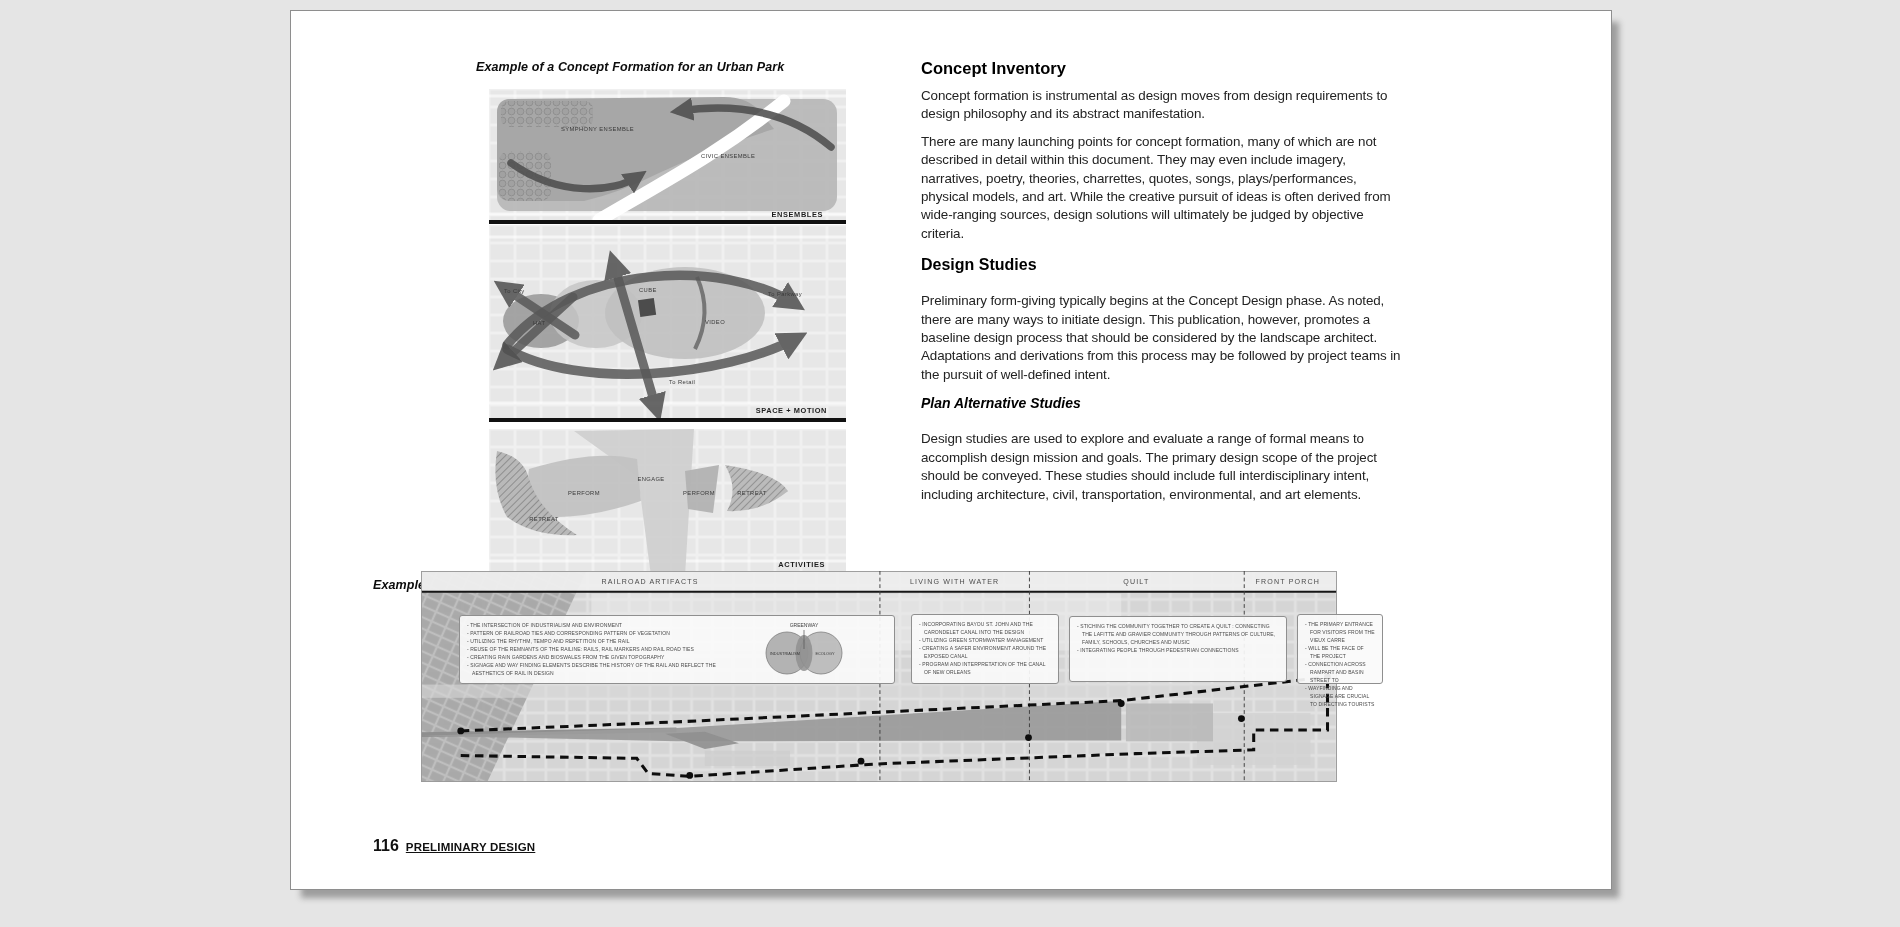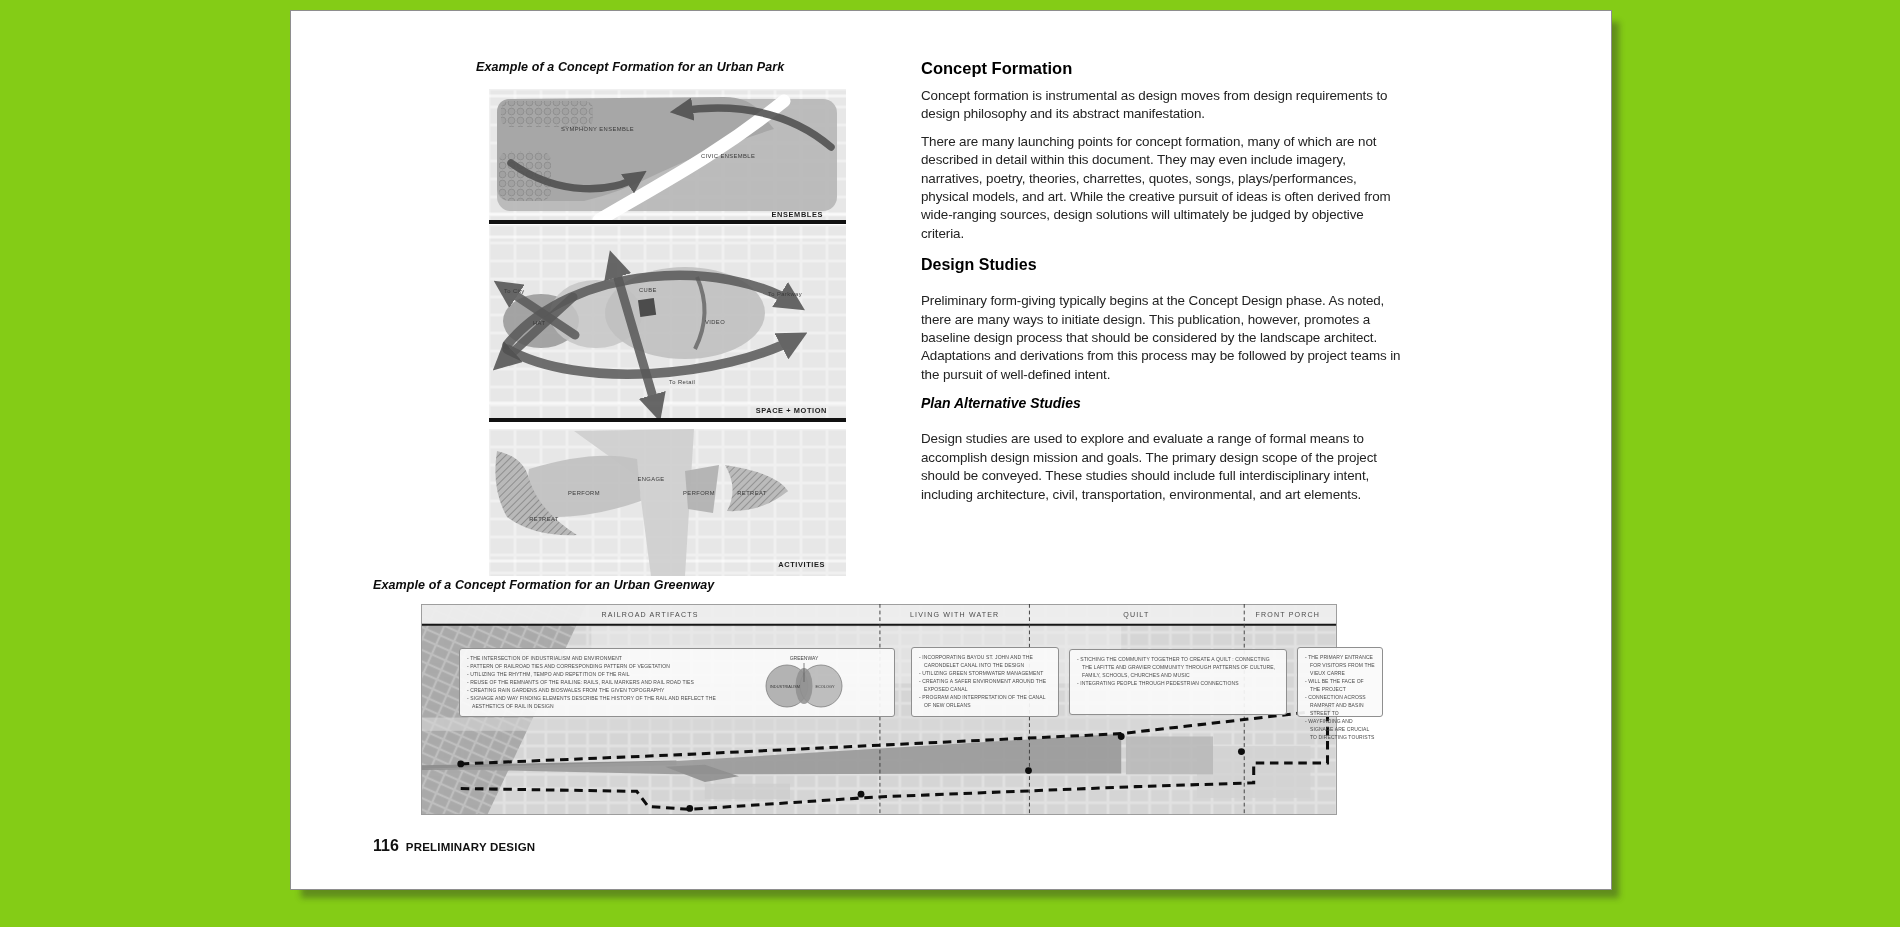--- a/index.html
+++ b/index.html
@@ -1,16 +1,16 @@
 <!DOCTYPE html>
 <html><head>
 <meta charset="utf-8">
 <style>
   html,body{margin:0;padding:0;background:#c9c9c9;}
-  .stage{position:relative;width:1900px;height:927px;background:#84cc16;overflow:hidden;
+  .stage{position:relative;width:1900px;height:927px;background:#e5e5e5;overflow:hidden;
          font-family:"Liberation Sans",sans-serif;}
   .page{position:absolute;left:290px;top:10px;width:1320px;height:878px;background:#ffffff;
         border:1px solid #8e8e8e;box-shadow:9px 10px 6px -2px rgba(40,40,40,.38);}
   .fig-caption{position:absolute;font-style:italic;font-weight:700;font-size:12.5px;color:#0c0c0c;
                letter-spacing:.1px;white-space:nowrap;}
   
   .parkfig{position:absolute;left:198px;top:78px;width:328px;height:497px;}
   .panel{position:absolute;left:0;width:357px;display:block;}
   .hrule{position:absolute;left:0;width:357px;height:3.5px;background:#111;}
   svg{font-family:"Liberation Sans",sans-serif;}
@@ -18,31 +18,31 @@
   .tag{fill:#1d1d1d;font-size:7.4px;font-weight:600;letter-spacing:.6px;}
   
   .rightcol{position:absolute;left:630px;top:48px;width:482px;color:#232323;
             font-size:13.4px;line-height:18.4px;letter-spacing:-0.1px;}
   .rightcol h1{font-size:16.5px;line-height:19px;margin:0 0 9px 0;color:#000;letter-spacing:0;}
   .rightcol h2{font-size:16px;line-height:19px;margin:12px 0 18px 0;color:#000;letter-spacing:0;}
   .rightcol h3{font-size:14px;line-height:17px;margin:11px 0 18px 0;color:#000;
                font-style:italic;font-weight:600;letter-spacing:0;}
   .rightcol p{margin:0 0 9px 0;}
   
-  .greenway{position:absolute;left:130px;top:593px;width:916px;height:223px;}
+  .greenway{position:absolute;left:130px;top:560px;width:916px;height:223px;}
   .greenway > svg{position:absolute;inset:0;}
   .gw-box{position:absolute;background:rgba(250,250,250,.93);border:1px solid #8f8f8f;
           border-radius:3px;padding:5px 7px;box-sizing:border-box;}
   .gw-bullet{font-size:5px;line-height:1.6;color:#4a4a4a;text-indent:-5px;padding-left:5px;
              letter-spacing:.1px;}
   .venn{position:absolute;right:4px;top:1px;}
   
   .footer{position:absolute;left:82px;top:826px;color:#111;white-space:nowrap;}
   .footer .num{font-size:16px;font-weight:700;}
-  .footer .sec{font-size:11.5px;font-weight:600;letter-spacing:.2px;margin-left:7px;}
+  .footer .sec{font-size:11.5px;font-weight:600;letter-spacing:.2px;margin-left:7px;text-decoration:underline;}
 </style>
 </head>
 <body>
 
 <div class="stage">
   <div class="page">
 
     <div class="fig-caption" style="left:185px;top:49px;">Example of a Concept Formation for an Urban Park</div>
 
     <div class="parkfig">
@@ -123,21 +123,21 @@
         <text class="lbl" x="162" y="52" text-anchor="middle">ENGAGE</text>
         <text class="lbl" x="95" y="66" text-anchor="middle">PERFORM</text>
         <text class="lbl" x="210" y="66" text-anchor="middle">PERFORM</text>
         <text class="lbl" x="55" y="92" text-anchor="middle">RETREAT</text>
         <text class="lbl" x="263" y="66" text-anchor="middle">RETREAT</text>
         <text class="tag" x="336" y="138" text-anchor="end">ACTIVITIES</text>
       </svg>
     </div>
 
     <div class="rightcol">
-      <h1>Concept Formation</h1>
+      <h1>Concept Inventory</h1>
       <div>
           <p>Concept formation is instrumental as design moves from design requirements to design philosophy and its abstract manifestation.</p>
           <p>There are many launching points for concept formation, many of which are not described in detail within this document. They may even include imagery, narratives, poetry, theories, charrettes, quotes, songs, plays/performances, physical models, and art. While the creative pursuit of ideas is often derived from wide-ranging sources, design solutions will ultimately be judged by objective criteria.</p>
         </div>
       <h2>Design Studies</h2>
       <div>
           <p>Preliminary form-giving typically begins at the Concept Design phase. As noted, there are many ways to initiate design. This publication, however, promotes a baseline design process that should be considered by the landscape architect. Adaptations and derivations from this process may be followed by project teams in the pursuit of well-defined intent.</p>
         </div>
       <h3>Plan Alternative Studies</h3>
       <div>

